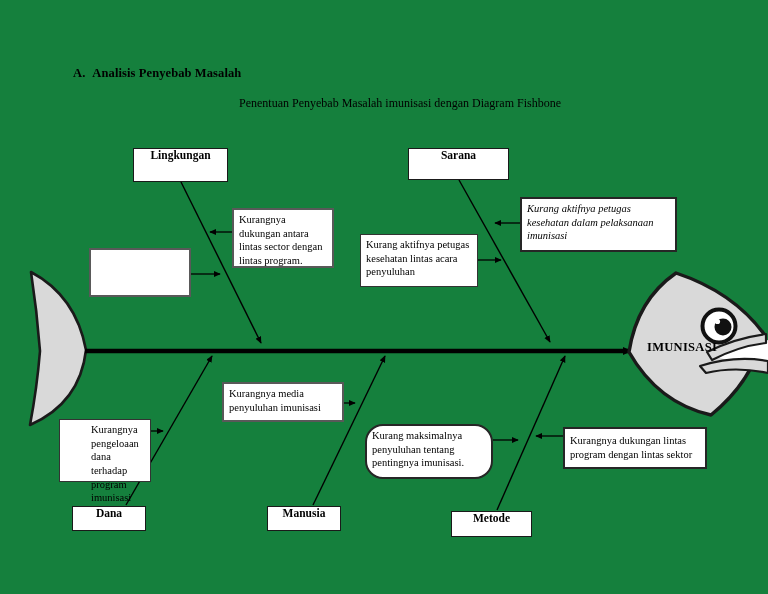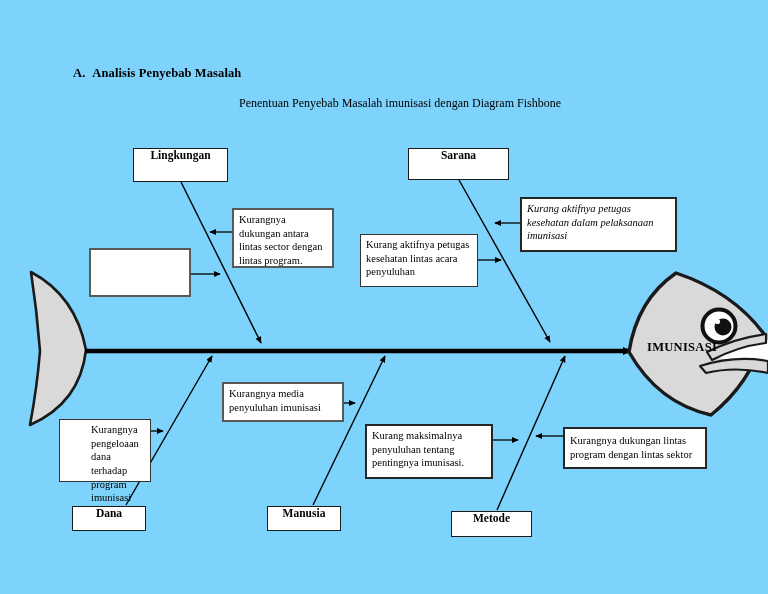--- a/index.html
+++ b/index.html
@@ -1,17 +1,17 @@
 <!DOCTYPE html>
 <html><head>
 <meta charset="utf-8">
 <style>
   html,body { margin:0; padding:0; background:#ffffff; }
   .canvas {
-    position:relative; width:768px; height:594px; background:#7dd3fc;
+    position:relative; width:768px; height:594px; background:#15803d;
     font-family:"Liberation Serif", serif; color:#000; overflow:hidden;
   }
   .section-heading {
     position:absolute; left:73px; top:66px; font-size:12.5px; font-weight:bold;
     letter-spacing:0.1px; white-space:nowrap;
   }
   .section-heading .num { font-weight:bold; margin-right:7px; }
   .subtitle {
     position:absolute; left:0; top:96px; width:768px; text-align:center;
     padding-left:32px; box-sizing:border-box; font-size:12px; white-space:nowrap;
@@ -35,21 +35,21 @@
   #box-manusia    { left:408px; top:148px; width:101px; height:32px; }
   #box-dana       { left:72px;  top:506px; width:74px;  height:25px; }
   #box-sarana     { left:267px; top:506px; width:74px;  height:25px; }
   #box-metode     { left:451px; top:511px; width:81px;  height:26px; }
   #cause-empty        { left:89px;  top:248px; width:102px; height:49px; }
   #cause-dukungan     { left:232px; top:208px; width:102px; height:60px; }
   #cause-acara        { left:360px; top:234px; width:118px; height:53px; }
   #cause-pelaksanaan  { left:520px; top:197px; width:157px; height:55px;font-style:italic; }
   #cause-pengeloaan   { left:59px;  top:419px; width:92px;  height:63px;padding-left:31px; }
   #cause-media        { left:206px; top:382px; width:122px; height:40px;margin-left:16px; }
-  #cause-maksimal     { left:365px; top:424px; width:128px; height:55px; }
+  #cause-maksimal     { left:365px; top:424px; width:128px; height:55px;border-radius:18px; }
   #cause-kerjasama    { left:563px; top:427px; width:144px; height:42px; padding-top:5px; }
 </style>
 </head>
 <body>
 
 <div class="canvas">
 
   <div class="section-heading">
     <span class="num">A.</span><span>Analisis Penyebab Masalah</span>
   </div>

